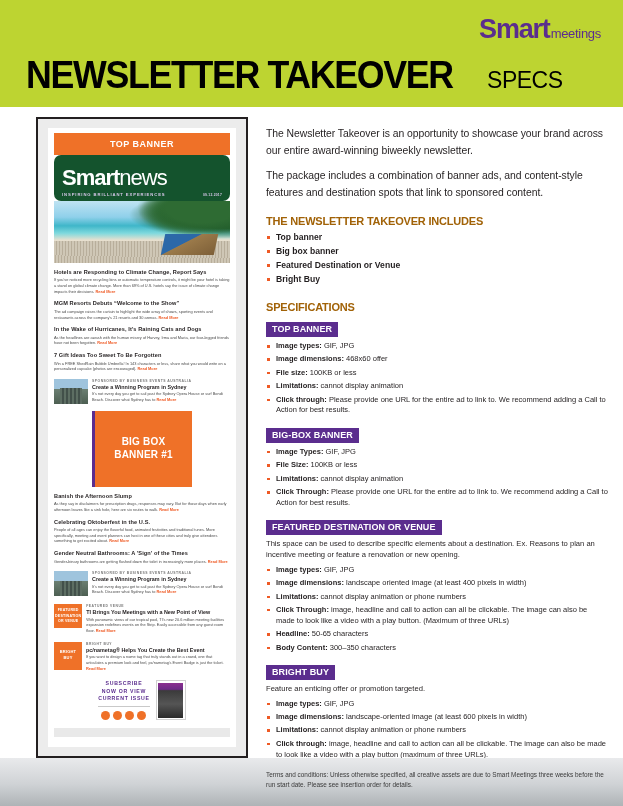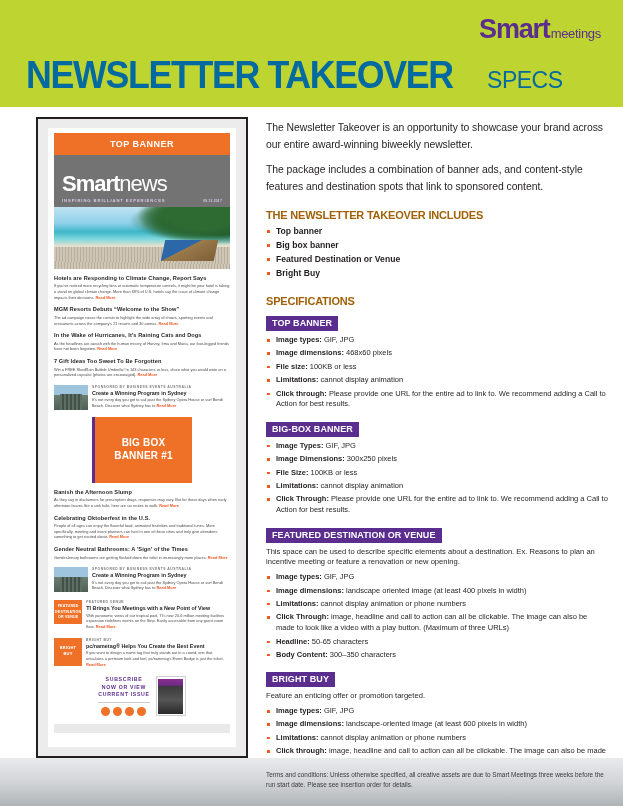--- a/index.html
+++ b/index.html
@@ -20,21 +20,21 @@
     position: absolute; right: 22px; top: 16px;
     color: #5b2d8e; font-weight: bold; letter-spacing: -1.2px;
     font-size: 27px; line-height: 1;
     display: flex; align-items: baseline;
   }
   .brand .brand-sub {
     font-size: 13px; font-weight: normal; letter-spacing: -0.3px; margin-left: 1px;
   }
   .hero {
     position: absolute; left: 26px; top: 56px;
-    display: flex; align-items: baseline; color: #0369a1;
+    display: flex; align-items: baseline; color: #000000;
   }
   .hero-main {
     font-size: 38px; font-weight: bold; letter-spacing: -1.4px;
     line-height: 1; transform: scaleX(0.94); transform-origin: left bottom;
   }
   .hero-sub {
     font-size: 23px; font-weight: normal; letter-spacing: -0.5px;
     margin-left: 7px; line-height: 1;
   }
 
@@ -46,21 +46,21 @@
     padding: 9px 10px;
   }
   .mock-inner { width: 100%; height: 100%; background: #fff; padding: 5px 6px 4px 6px; overflow: hidden; }
 
   .mk-topbanner {
     background: #ef7128; color: #fff; text-align: center;
     font-size: 9px; font-weight: bold; letter-spacing: 0.5px;
     padding: 6px 0 6px 0;
   }
   .mk-masthead {
-    background: #737373; padding: 18px 8px 4px 8px; position: relative;
+    background: #14532d; padding: 12px 8px 4px 8px; position: relative; border-radius: 7px;
   }
   .mk-logo { color: #fff; font-size: 22px; font-weight: bold; letter-spacing: -1px; line-height: 1; }
   .mk-logo .lt { font-weight: normal; }
   .mk-tag {
     display: flex; justify-content: space-between; align-items: baseline;
     color: #d8c8ea; font-size: 4.2px; font-weight: bold; letter-spacing: 0.9px;
     margin-top: 3px;
   }
   .mk-tag .dt { font-size: 3.4px; letter-spacing: 0.2px; }
 
@@ -104,21 +104,21 @@
   }
   .spon-thumb::after{
     content:""; position:absolute; left:18%; bottom:0; width:64%; height:62%;
     background: repeating-linear-gradient(90deg,#5d6e63 0 2px,#42504a 2px 4px);
   }
   .spon-body { flex: 1; }
   .spon-kicker { font-size: 3.4px; font-weight: bold; color: #7a7a7a; letter-spacing: 0.5px; }
   .spon-h { font-size: 5.4px; font-weight: bold; color: #231f20; margin-top: 1px; }
 
   .mk-bigbox {
-    width: 100px; height: 66px; margin: 7px auto 0 auto;
+    width: 100px; height: 76px; margin: 7px auto 0 auto;
     background: #ef7128; color: #fff; display: flex; flex-direction: column;
     align-items: center; justify-content: center; text-align: center;
     font-weight: bold; font-size: 10px; line-height: 1.25; letter-spacing: 0.2px;
     border-left: 3px solid #5b2d8e;
   }
 
   .badge-row { display: flex; gap: 4px; margin-top: 8px; align-items: flex-start; }
   .badge {
     flex: 0 0 28px; min-height: 24px; background: #ef7128; color: #fff;
     font-size: 3.6px; font-weight: bold; text-align: center; line-height: 1.5;
@@ -139,21 +139,21 @@
   .mag {
     width: 30px; height: 40px; background: #fff; border: 1px solid #d0d0d0; padding: 1.5px;
   }
   .mag-in {
     width: 100%; height: 100%;
     background: linear-gradient(#8a2f8f 0%, #6d2a86 18%, #3b3b3b 22%, #555 60%, #2a2a2a 100%);
   }
   .mk-footbar { margin-top: 8px; height: 9px; background: #e9e9e9; }
 
   
-  .col { position: absolute; left: 266px; top: 120px; width: 342px; }
+  .col { position: absolute; left: 266px; top: 126px; width: 342px; }
   .intro {
     font-size: 10.4px; color: #231f20; line-height: 1.62; letter-spacing: -0.05px;
   }
   .intro p + p { margin-top: 8px; }
   .h-purple {
     color: #a16207; font-size: 11px; font-weight: bold; letter-spacing: -0.2px;
     margin-top: 14px;
   }
   .h-purple.tight { }
   ul.plain { list-style: none; margin-top: 4px; }
@@ -335,31 +335,30 @@
       <li>Featured Destination or Venue</li>
       <li>Bright Buy</li>
     </ul>
 
     <div class="h-purple tight">SPECIFICATIONS</div>
 
     
     <div class="sec-tag">TOP BANNER</div>
     <ul class="spec">
       <li><b>Image types:</b><span> GIF, JPG</span></li>
-      <li><b>Image dimensions:</b><span> 468x60 pixels</span></li>
+      <li><b>Image dimensions:</b><span> 468x60 offer</span></li>
       <li><b>File size:</b><span> 100KB or less</span></li>
       <li><b>Limitations:</b><span> cannot display animation</span></li>
       <li><b>Click through:</b><span> Please provide one URL for the entire ad to link to. We recommend adding a Call to Action for best results.</span></li>
     </ul>
 
     
     <div class="sec-tag">BIG-BOX BANNER</div>
     <ul class="spec">
       <li><b>Image Types:</b><span> GIF, JPG</span></li>
-      <li><b>Image Dimensions:</b><span> 300x250 pixels</span></li>
       <li><b>File Size:</b><span> 100KB or less</span></li>
       <li><b>Limitations:</b><span> cannot display animation</span></li>
       <li><b>Click Through:</b><span> Please provide one URL for the entire ad to link to. We recommend adding a Call to Action for best results.</span></li>
     </ul>
 
     
     <div class="sec-tag">FEATURED DESTINATION OR VENUE</div>
     <div class="lead">This space can be used to describe specific elements about a destination. Ex. Reasons to plan an incentive meeting or feature a renovation or new opening.</div>
     <ul class="spec">
       <li><b>Image types:</b><span> GIF, JPG</span></li>

